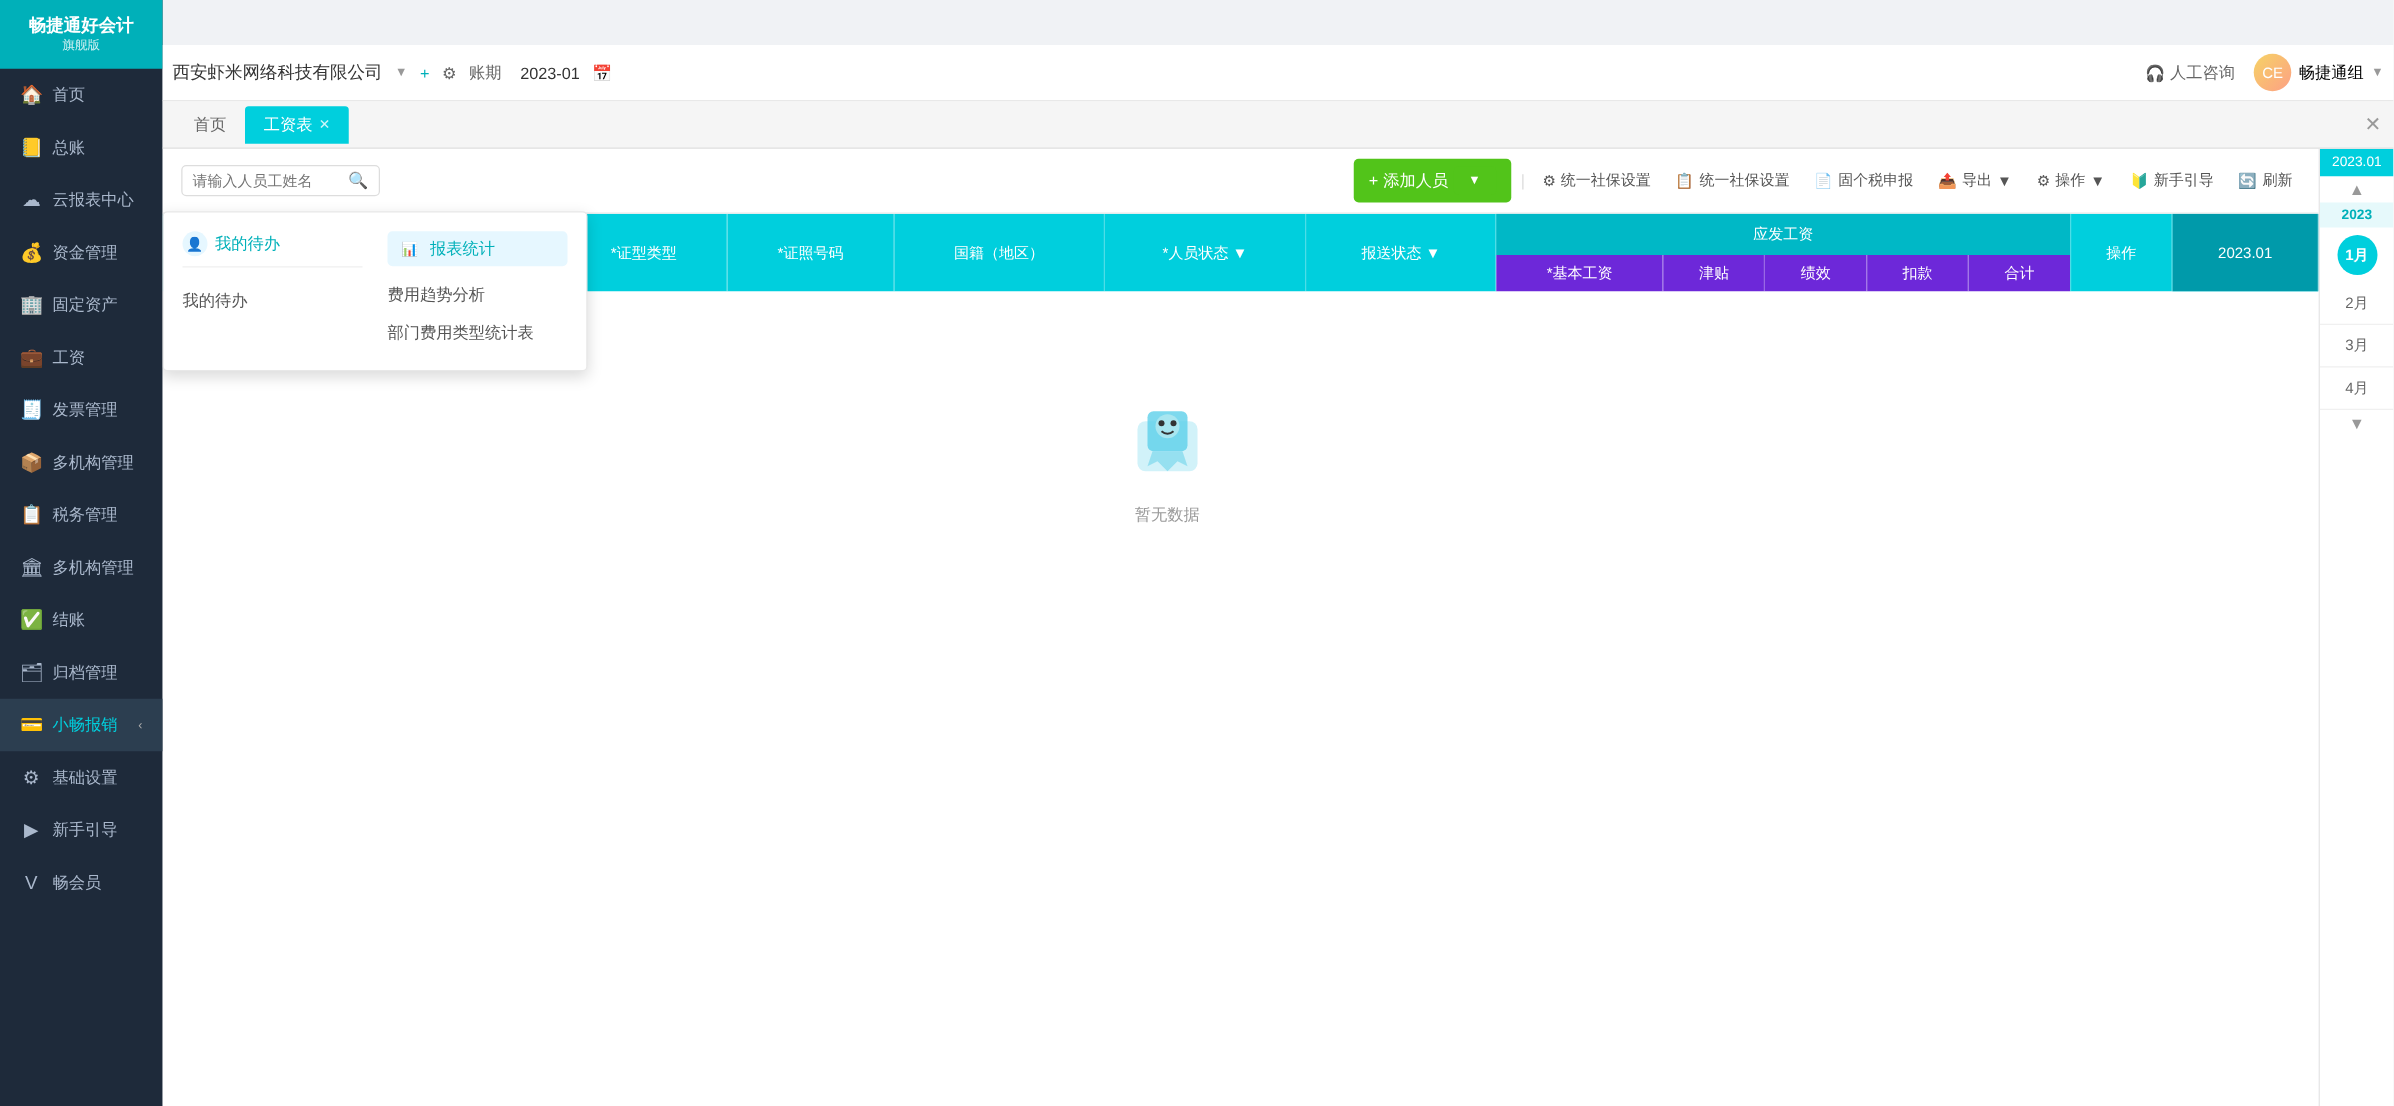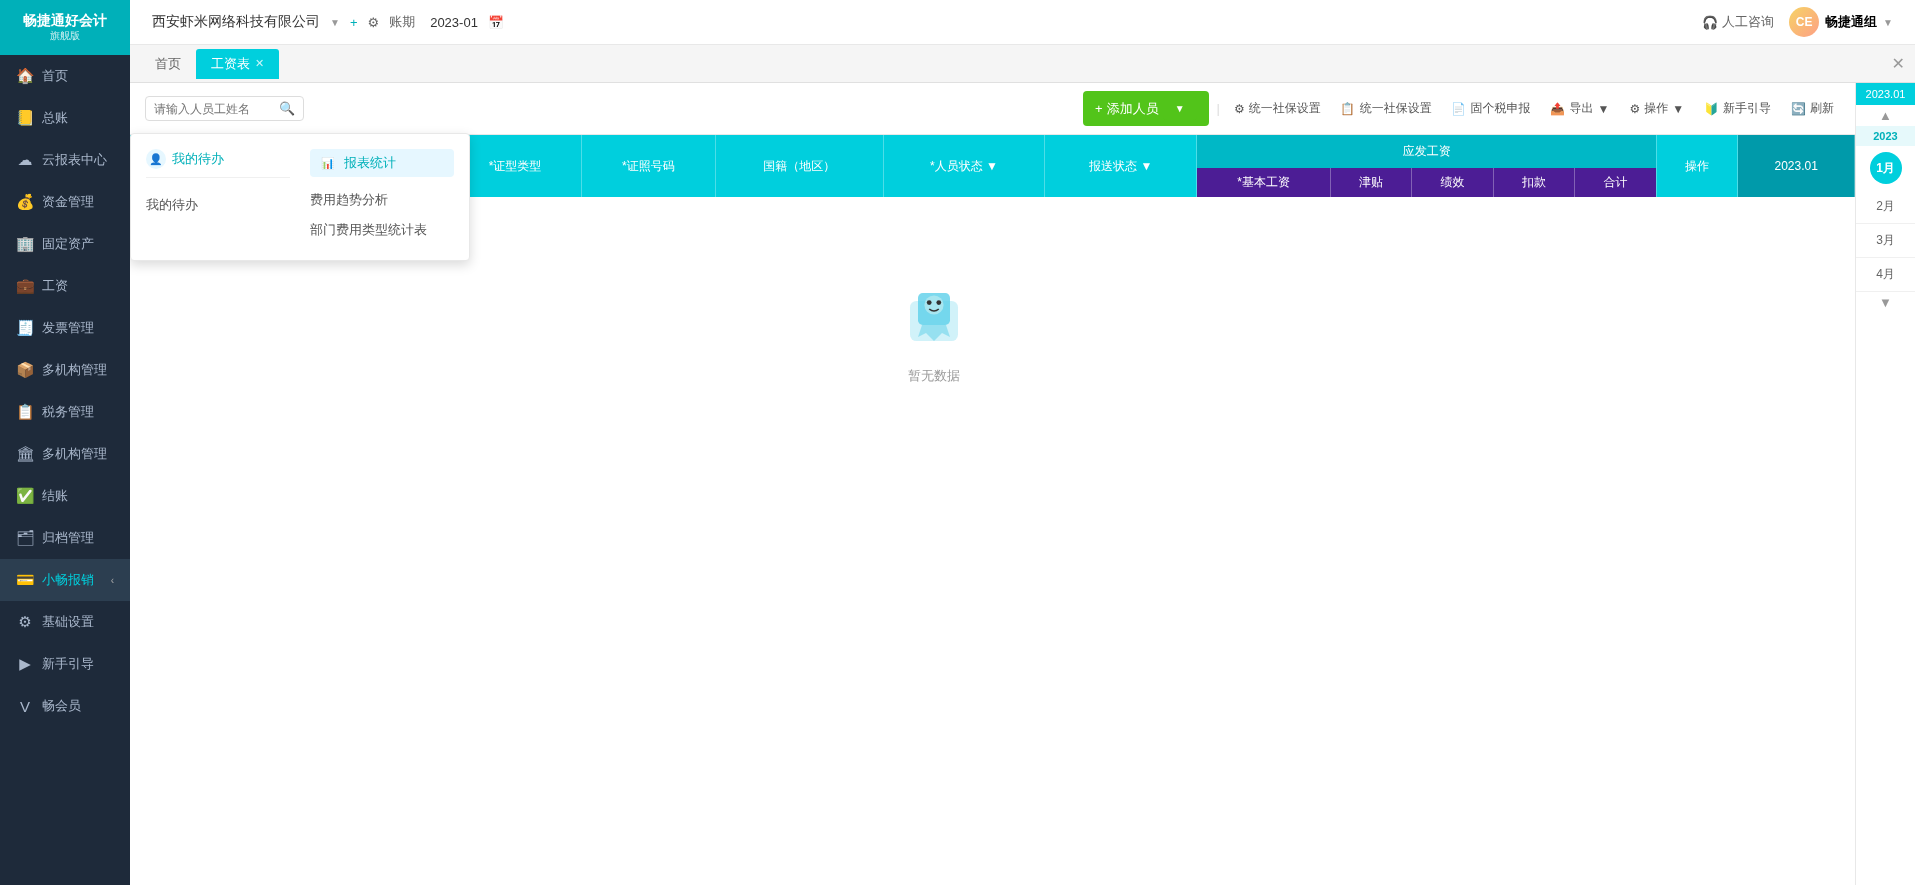--- a/index.html
+++ b/index.html
@@ -55,24 +55,25 @@
       height: 885px;
       overflow: hidden;
     }
 
     
     .top-header {
       background: white;
       height: 45px;
       display: flex;
       align-items: center;
-      padding: 0 22px;
+      padding: 0 8px;
       border-bottom: 1px solid #e8e8e8;
       gap: 10px;
       flex-shrink: 0;
+      margin-top: 36px;
     }
     .company-name {
       font-size: 14px;
       color: #333;
       font-weight: 500;
     }
     .period-label { color: #666; font-size: 13px; }
     .period-value { color: #333; font-size: 13px; margin-left: 5px; }
     .header-right {
       margin-left: auto;
@@ -222,21 +223,21 @@
       padding: 8px 10px;
       text-align: center;
       border-right: 1px solid rgba(255,255,255,0.3);
       white-space: nowrap;
       font-weight: normal;
     }
     .table-header th.group-header {
       background: #00b8c6;
     }
     .table-subheader th {
-      background: #4c1d95;
+      background: #6d28d9;
       color: white;
       padding: 6px 10px;
       font-size: 12px;
       text-align: center;
       border-right: 1px solid rgba(255,255,255,0.3);
       font-weight: normal;
     }
     .checkbox-th {
       width: 40px;
     }
@@ -452,21 +453,21 @@
     <span style="color:#666;cursor:pointer;">⚙</span>
     <span class="period-label">账期</span>
     <span class="period-value">2023-01</span>
     <span style="cursor:pointer;">📅</span>
 
     <div class="header-right">
       <div class="header-btn">
         <span>🎧</span>
         <span>人工咨询</span>
       </div>
-      <div style="display:flex;align-items:center;gap:6px;cursor:pointer;font-weight:bold;">
+      <div style="display:flex;align-items:center;gap:6px;cursor:pointer;">
         <div class="user-avatar">CE</div>
         <span>畅捷通组</span>
         <span class="dropdown-arrow">▼</span>
       </div>
     </div>
   </div>
 
   <div class="tabs-bar">
     <div class="tab">
       <span>首页</span>

